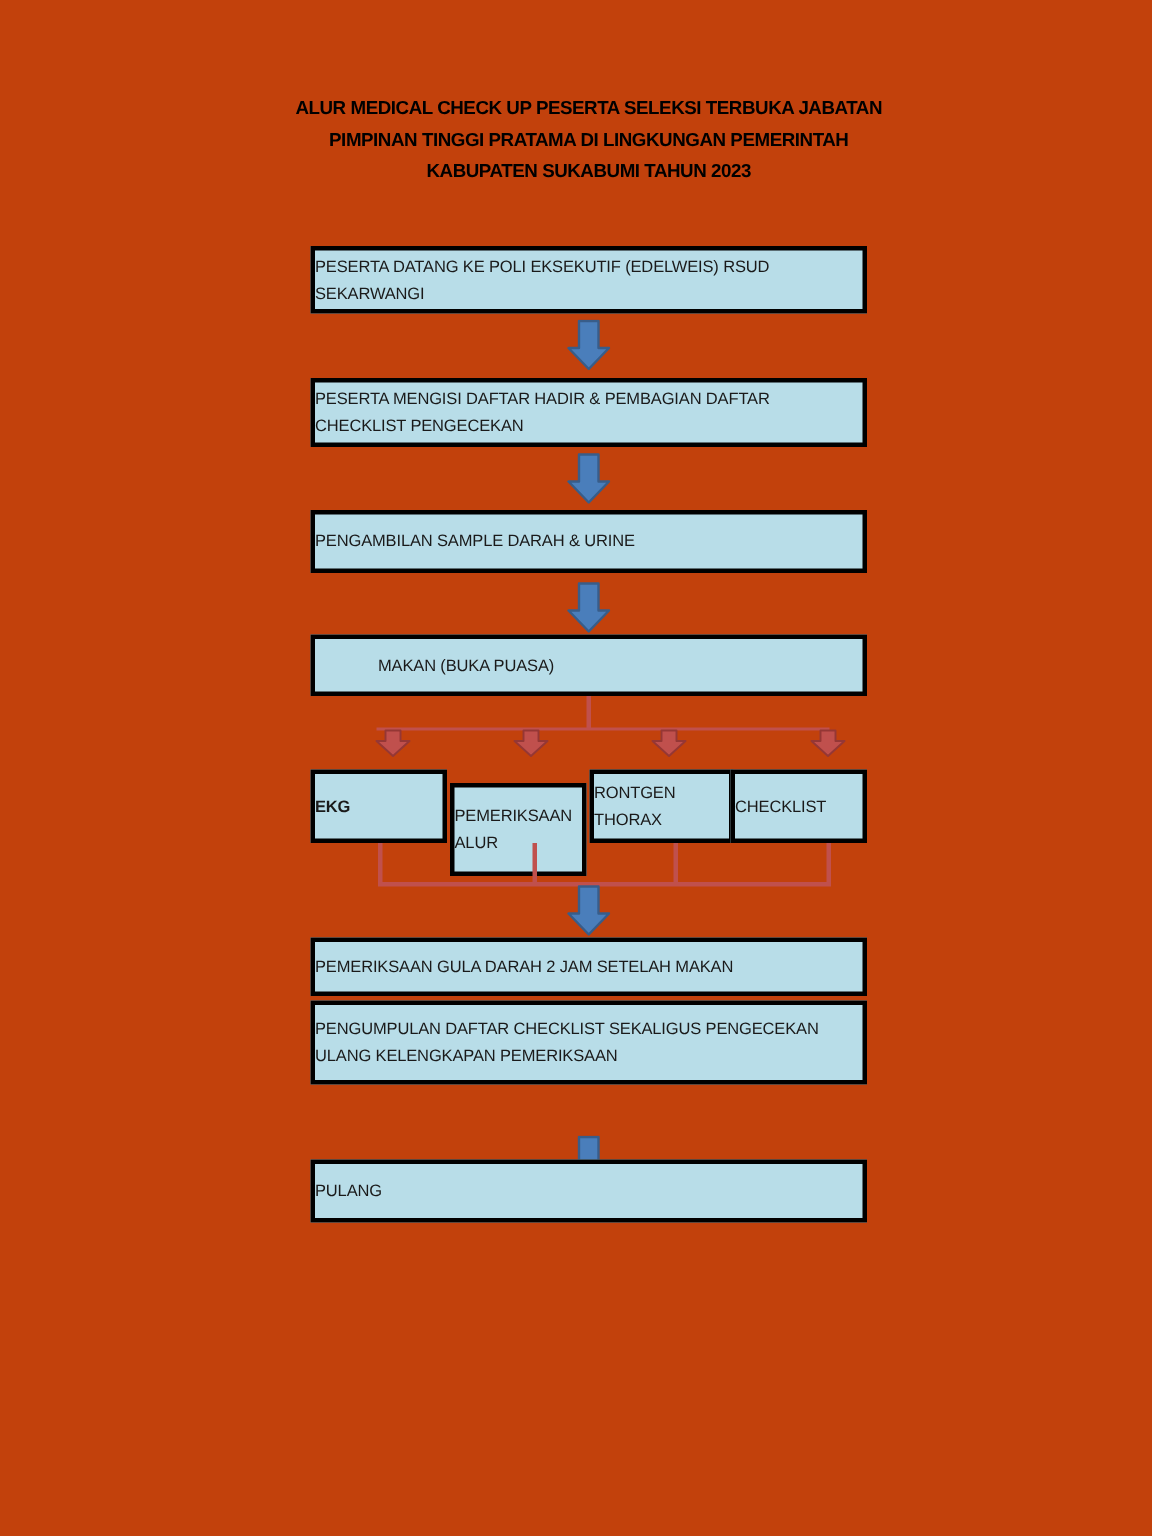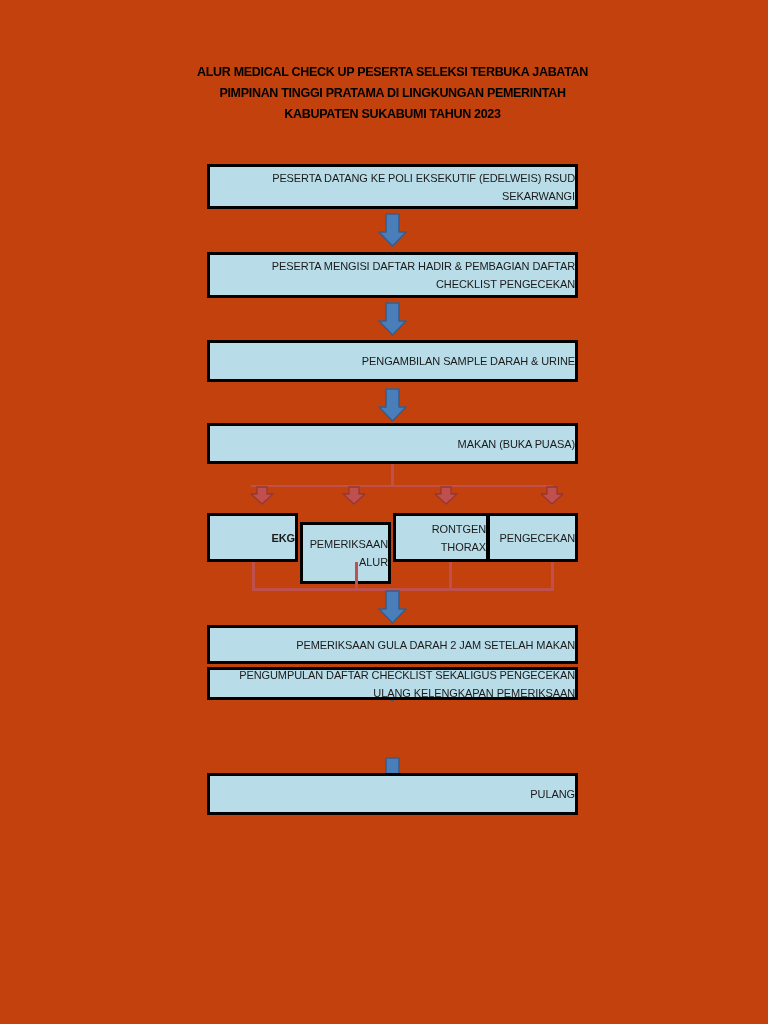--- a/index.html
+++ b/index.html
@@ -8,21 +8,21 @@
     font-family:"Liberation Sans", sans-serif;color:#1a1a1a;overflow:hidden;margin:0 auto;
   }
   .title{
     position:absolute;top:62px;left:132px;width:521px;
     text-align:center;font-weight:bold;font-size:12.5px;line-height:21px;
     letter-spacing:-0.3px;color:#000;
   }
   .box{
     position:absolute;left:207px;width:371px;box-sizing:border-box;
     background:var(--box-fill);border:3px solid var(--box-border);
-    display:flex;flex-direction:column;justify-content:center;align-items:flex-end;
+    display:flex;flex-direction:column;justify-content:center;align-items:flex-start;
     text-align:center;font-size:11px;line-height:18px;letter-spacing:-0.1px;
   }
   .box .line{white-space:nowrap;}
   .box.small{width:91px;}
   .arrow-blue{position:absolute;left:378px;width:29px;height:34px;}
   .arrow-blue polygon{fill:var(--arrow-fill);stroke:var(--arrow-border);stroke-width:1.6;stroke-linejoin:round;}
   .arrow-red{position:absolute;width:24px;height:19px;}
   .arrow-red polygon{fill:var(--branch-connector);stroke:var(--branch-connector-border);stroke-width:1.3;stroke-linejoin:round;}
   .rline{position:absolute;background:var(--branch-connector);}
 </style>
@@ -88,42 +88,42 @@
   </div>
   <div class="box small" style="left:300px;top:502px;height:62px;margin-top:20px;">
     <div class="line">PEMERIKSAAN</div>
     <div class="line">ALUR</div>
   </div>
   <div class="box small" style="left:393px;top:513px;width:96px;height:49px;">
     <div class="line">RONTGEN</div>
     <div class="line">THORAX</div>
   </div>
   <div class="box small" style="left:487px;top:513px;height:49px;">
-    <div class="line">PENGECEKAN</div>
+    <div class="line">CHECKLIST</div>
   </div>
 
   <div class="rline" style="left:252px;top:562px;width:2.5px;height:28px;"></div>
   <div class="rline" style="left:355px;top:562px;width:2.5px;height:28px;"></div>
   <div class="rline" style="left:449px;top:562px;width:2.5px;height:28px;"></div>
   <div class="rline" style="left:551px;top:562px;width:2.5px;height:28px;"></div>
   <div class="rline" style="left:252px;top:588px;width:301.5px;height:3px;"></div>
 
   <svg class="arrow-blue" style="top:590px;" viewBox="0 0 29 34">
     <polygon points="8,1 21,1 21,19 28,19 14.5,33 1,19 8,19"></polygon>
   </svg>
 
   <div class="box" style="top:625px;height:39px;">
     <div class="line">PEMERIKSAAN GULA DARAH 2 JAM SETELAH MAKAN</div>
   </div>
 
   <svg class="arrow-blue" style="top:668px;" viewBox="0 0 29 34">
     <polygon points="8,1 21,1 21,19 28,19 14.5,33 1,19 8,19"></polygon>
   </svg>
 
-  <div class="box" style="top:667px;height:33px;">
+  <div class="box" style="top:667px;height:56px;">
     <div class="line">PENGUMPULAN DAFTAR CHECKLIST SEKALIGUS PENGECEKAN</div>
     <div class="line">ULANG KELENGKAPAN PEMERIKSAAN</div>
   </div>
 
   <svg class="arrow-blue" style="top:757px;" viewBox="0 0 29 34">
     <polygon points="8,1 21,1 21,19 28,19 14.5,33 1,19 8,19"></polygon>
   </svg>
 
   <div class="box" style="top:773px;height:42px;">
     <div class="line">PULANG</div>

